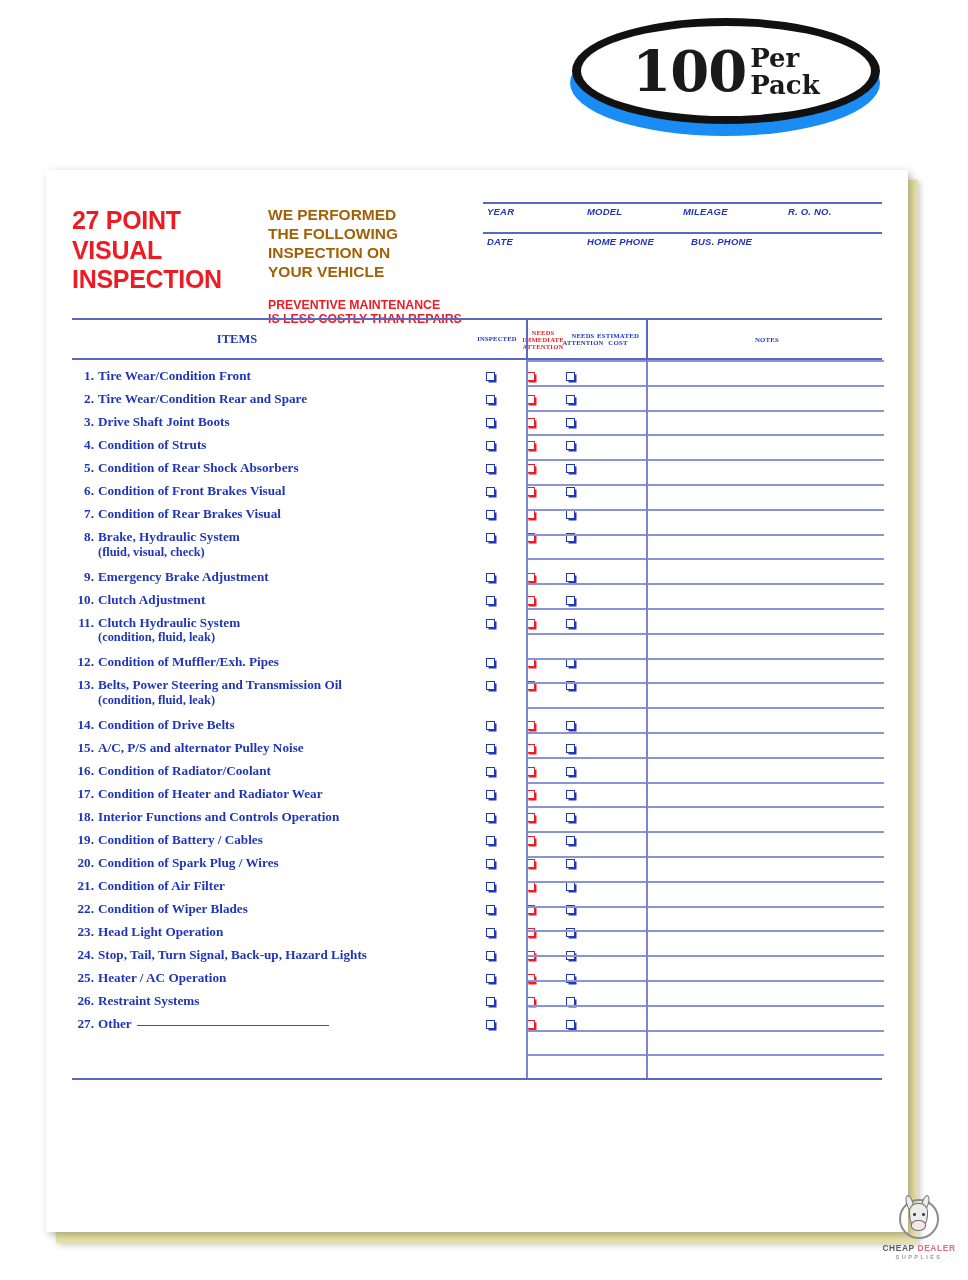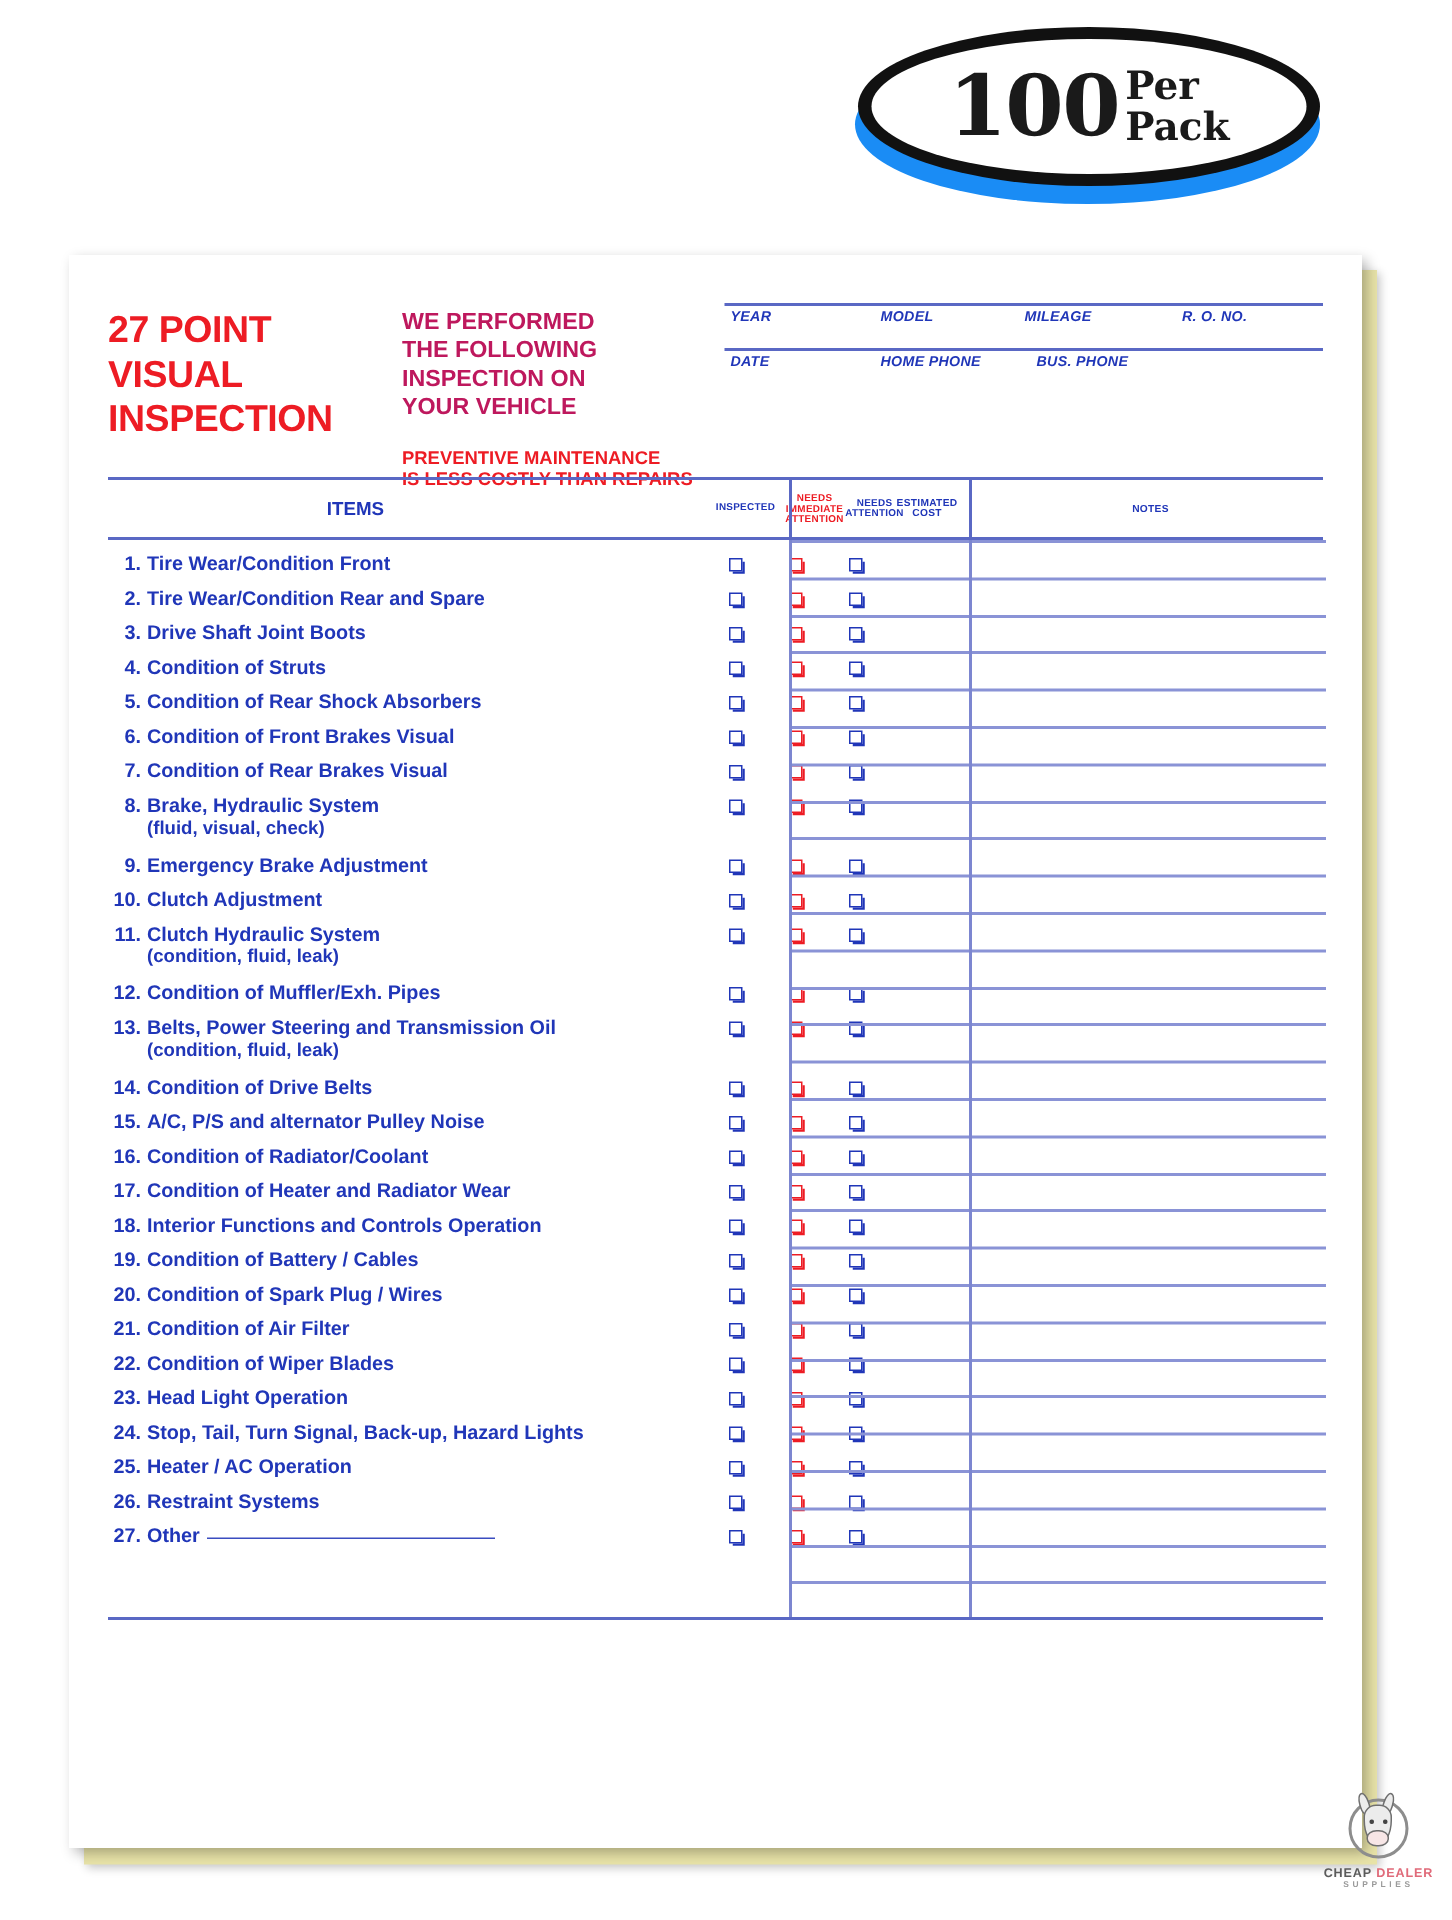--- a/index.html
+++ b/index.html
@@ -112,21 +112,21 @@
     font-weight: bold;
     font-size: 25px;
     line-height: 1.18;
     letter-spacing: -0.3px;
   }
   .pitch-col {
     width: 215px;
     padding-top: 14px;
   }
   .pitch-col .pitch {
-    color: #be185d;
+    color: #a16207;
     font-weight: bold;
     font-size: 15.5px;
     line-height: 1.22;
   }
   .pitch-col .sub {
     color: #ED1C24;
     font-weight: bold;
     font-size: 12.3px;
     line-height: 1.2;
     margin-top: 16px;
@@ -152,20 +152,21 @@
     color: #2036b8;
     letter-spacing: 0.2px;
     white-space: nowrap;
   }
 
   
   .tbl {
     width: 100%;
     border-top: 2px solid #5a68c4;
     position: relative;
+    font-family: Liberation Serif, serif;
   }
 
   .thead {
     position: relative;
     height: 40px;
     border-bottom: 2px solid #5a68c4;
   }
   .th {
     position: absolute;
     text-align: center;

